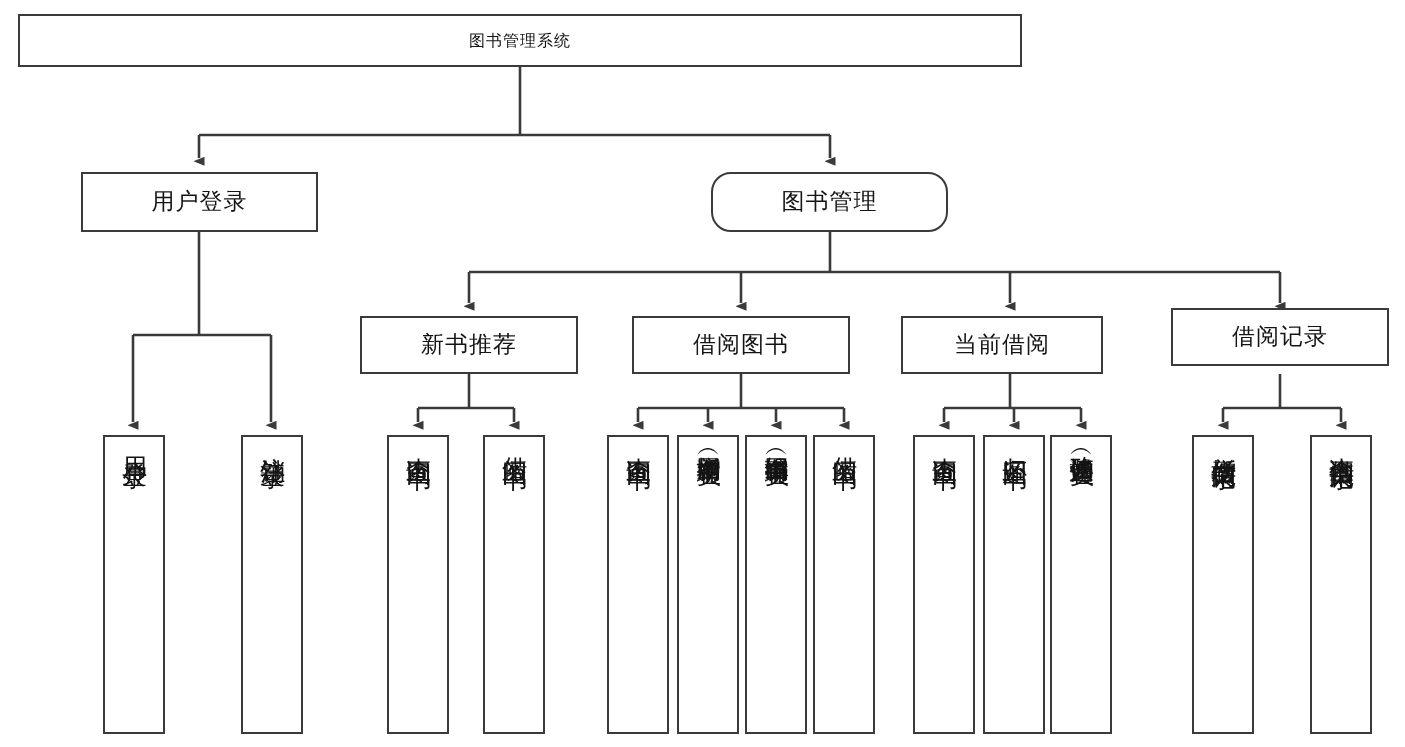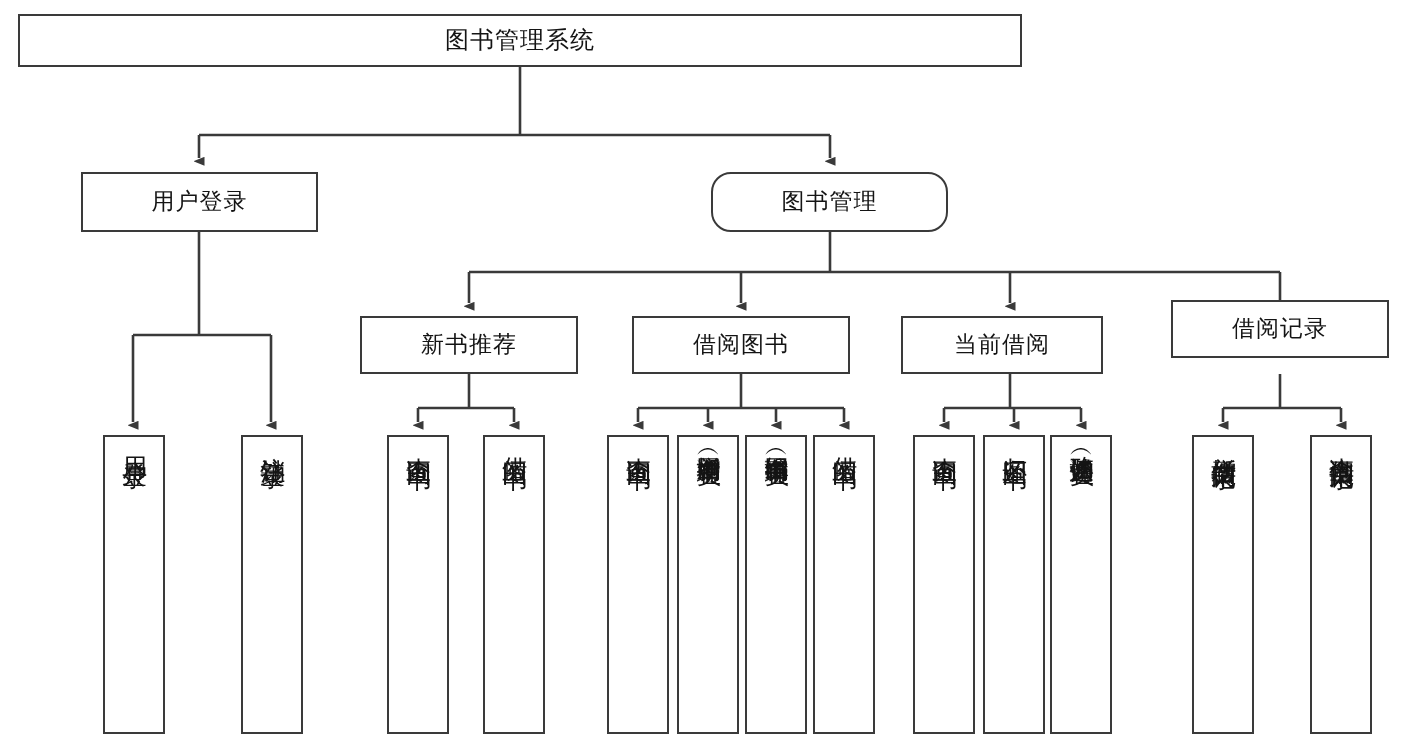--- a/index.html
+++ b/index.html
@@ -42,21 +42,21 @@
     letter-spacing: 1px;
     color: #141414;
   }
   
   .node.h .node-label {
     font-size: 23px;
     line-height: 1.1;
     white-space: nowrap;
   }
   .node.root .node-label {
-    font-size: 24px;
+    font-size: 16px;
   }
   
   .node.v {
     align-items: flex-start;
     justify-content: center;
     padding-top: 0;
   }
   .node.v .node-label {
     writing-mode: vertical-rl;
     text-orientation: upright;
@@ -154,21 +154,21 @@
 
   <div class="node h" style="left: 360px; top: 316px; width: 218px; height: 58px;">
     <span class="node-label">新书推荐</span>
   </div>
   <div class="node h" style="left: 632px; top: 316px; width: 218px; height: 58px;">
     <span class="node-label">借阅图书</span>
   </div>
   <div class="node h" style="left: 901px; top: 316px; width: 202px; height: 58px;">
     <span class="node-label">当前借阅</span>
   </div>
-  <div class="node h" style="left: 1171px; top: 300px; width: 218px; height: 58px;">
+  <div class="node h" style="left: 1171px; top: 308px; width: 218px; height: 58px;">
     <span class="node-label">借阅记录</span>
   </div>
 
   <div class="node v" style="left: 103px; top: 435px; width: 62px; height: 299px;">
     <span class="node-label">用户登录</span>
   </div>
   <div class="node v" style="left: 241px; top: 435px; width: 62px; height: 299px;">
     <span class="node-label">注销登录</span>
   </div>
   <div class="node v" style="left: 387px; top: 435px; width: 62px; height: 299px;">

